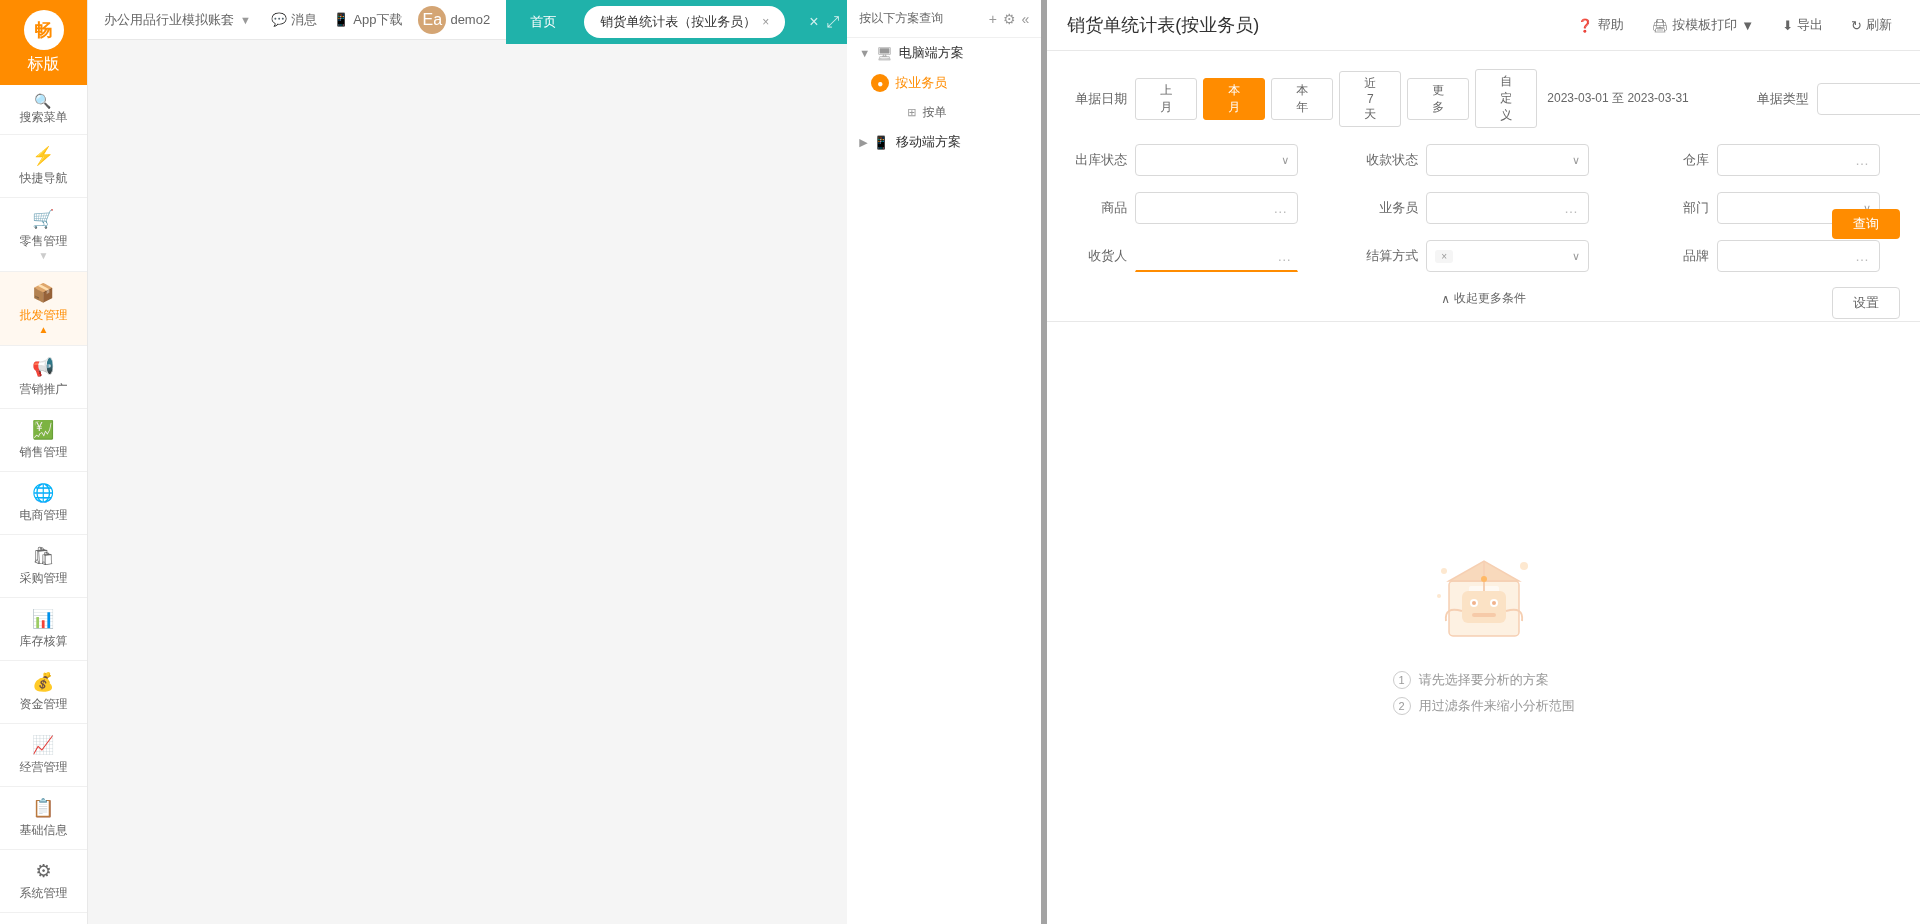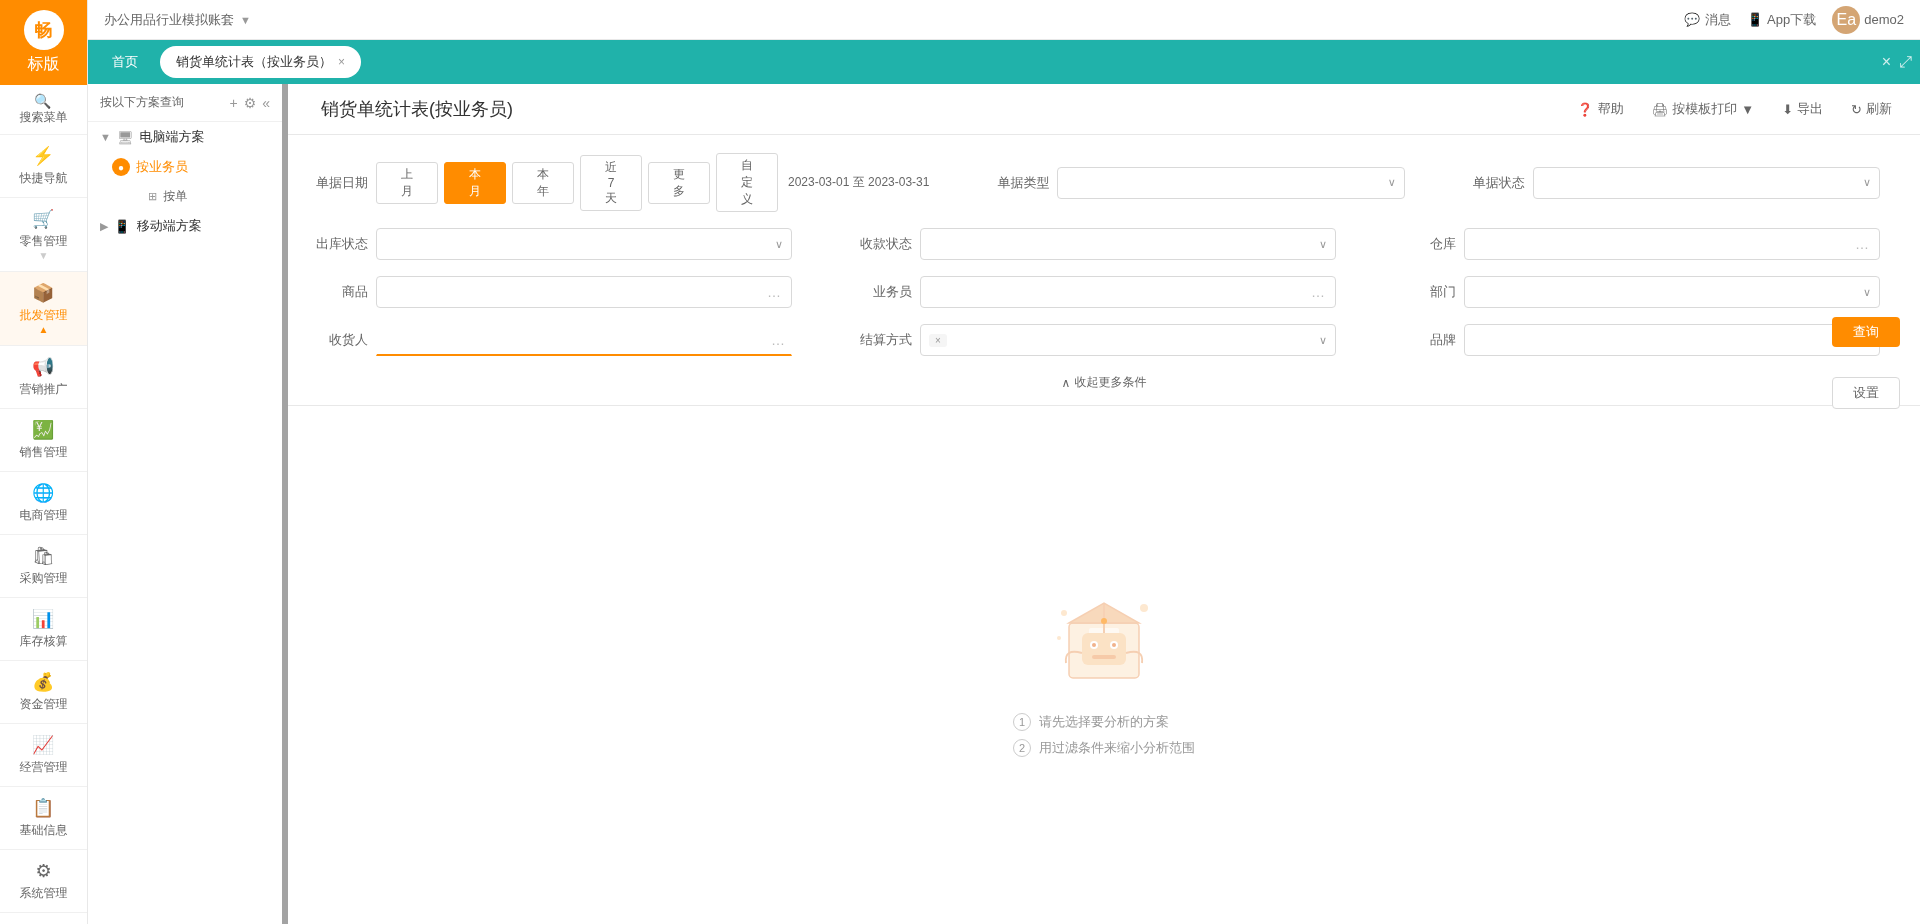--- a/index.html
+++ b/index.html
@@ -8,32 +8,32 @@
     
     .sidebar { width: 88px; background: #fff; display: flex; flex-direction: column; align-items: center; border-right: 1px solid #e8e8e8; height: 100%; overflow-y: auto; }
     .sidebar-logo { width: 100%; background: #ff8c00; display: flex; flex-direction: column; align-items: center; justify-content: center; padding: 10px 0; cursor: pointer; }
     .sidebar-logo .logo-circle { width: 40px; height: 40px; background: #fff; border-radius: 50%; display: flex; align-items: center; justify-content: center; }
     .sidebar-logo .logo-circle span { color: #ff8c00; font-size: 18px; font-weight: bold; }
     .sidebar-logo .logo-text { color: #fff; font-size: 16px; margin-top: 4px; }
     .sidebar-item { width: 100%; display: flex; flex-direction: column; align-items: center; padding: 10px 0; cursor: pointer; color: #666; font-size: 12px; border-bottom: 1px solid #f0f0f0; }
     .sidebar-item .s-icon { font-size: 18px; margin-bottom: 3px; }
 
     
-    .main { flex: 1; display: flex; flex-direction: column; overflow: hidden; }
+    .main { flex: 1; display: flex; flex-direction: row; overflow: hidden; }
 
     
     .topbar { height: 40px; background: #fff; display: flex; align-items: center; padding: 0 16px; border-bottom: 1px solid #e8e8e8; gap: 20px; }
     .topbar-title { color: #666; font-size: 13px; flex: 1; display: flex; align-items: center; gap: 6px; }
     .topbar-title .dropdown-arrow { color: #999; font-size: 11px; }
     .topbar-actions { display: flex; align-items: center; gap: 16px; }
     .topbar-action { display: flex; align-items: center; gap: 4px; color: #666; font-size: 13px; cursor: pointer; }
     .user-avatar { width: 28px; height: 28px; border-radius: 50%; background: #d4a574; display: flex; align-items: center; justify-content: center; color: #fff; font-size: 16px; overflow: hidden; }
 
     
-    .tabbar { height: 44px; background: #20b2aa; display: flex; align-items: center; padding: 0 8px; gap: 6px; }
+    .tabbar { height: 44px; background: #20b2aa; display: flex; align-items: center; padding: 0 8px; gap: 12px; }
     .tab { height: 32px; padding: 0 16px; display: flex; align-items: center; gap: 6px; border-radius: 4px 4px 0 0; font-size: 13px; cursor: pointer; }
     .tab.home { color: #fff; background: transparent; }
     .tab.active { background: #fff; color: #333; border-radius: 16px; }
     .tab .close-btn { color: #999; font-size: 12px; line-height: 1; }
     .tabbar-spacer { flex: 1; }
     .tabbar-right { display: flex; align-items: center; gap: 8px; }
     .tabbar-btn { color: #fff; cursor: pointer; font-size: 16px; opacity: 0.8; }
 
     
     .content { flex: 1; display: flex; overflow: hidden; background: #f0f2f5; }
@@ -52,21 +52,21 @@
     .tree-child-item.active { color: #ff8c00; }
     .tree-child-item .active-dot { width: 18px; height: 18px; border-radius: 50%; background: #ff8c00; display: flex; align-items: center; justify-content: center; color: #fff; font-size: 10px; }
     .sub-tree-item { padding: 6px 12px 6px 36px; display: flex; align-items: center; gap: 6px; cursor: pointer; font-size: 12px; color: #666; }
     .sub-tree-item .sub-icon { color: #999; font-size: 11px; }
 
     
     .right-panel { flex: 1; display: flex; flex-direction: column; overflow: hidden; }
 
     
     .page-header { background: #fff; padding: 12px 20px; display: flex; align-items: center; justify-content: space-between; border-bottom: 1px solid #e8e8e8; }
-    .page-title { font-size: 18px; color: #333; font-weight: normal; margin-left: 13px; }
+    .page-title { font-size: 18px; color: #333; font-weight: normal; }
     .page-actions { display: flex; align-items: center; gap: 12px; }
     .page-action-btn { display: flex; align-items: center; gap: 4px; color: #666; font-size: 13px; cursor: pointer; padding: 4px 8px; }
     .page-action-btn.with-arrow { border: none; background: none; }
     .date-btn { padding: 3px 24px; border-radius: 3px; font-size: 12px; cursor: pointer; border: 1px solid #d9d9d9; background: #fff; color: #666; }
     .date-btn.active { background: #ff8c00; border-color: #ff8c00; color: #fff; }
     .select-control { height: 32px; border: 1px solid #d9d9d9; border-radius: 4px; display: flex; align-items: center; padding: 0 8px; justify-content: space-between; cursor: pointer; background: #fff; flex: 1; }
     .select-control .placeholder { color: #bbb; font-size: 13px; }
     .select-control .arrow { color: #999; font-size: 11px; }
     .select-dots { color: #bbb; cursor: pointer; font-size: 14px; letter-spacing: 2px; }
     .tag-control { height: 32px; border: 1px solid #d9d9d9; border-radius: 4px; display: flex; align-items: center; padding: 0 8px; gap: 6px; flex: 1; cursor: pointer; background: #fff; }
@@ -389,21 +389,21 @@
 
         </div>
 
         <div style="display:flex; justify-content:center; padding: 4px 0 8px;">
           <div class="collapse-btn">
             <span>∧</span>
             <span>收起更多条件</span>
           </div>
         </div>
 
-        <div style="position:absolute; top: 182px; right: 20px; display:flex; flex-direction:column; gap:6px; z-index:10;">
+        <div style="position:absolute; top: 158px; right: 20px; display:flex; flex-direction:column; gap:24px; z-index:10;">
           <button class="btn-query">查询</button>
           <button class="btn-settings">设置</button>
         </div>
       </div>
 
       <div class="empty-state">
         <div class="empty-icon">
           <svg viewBox="0 0 120 120" width="120" height="120" xmlns="http://www.w3.org/2000/svg">
 
             <g opacity="0.6">

